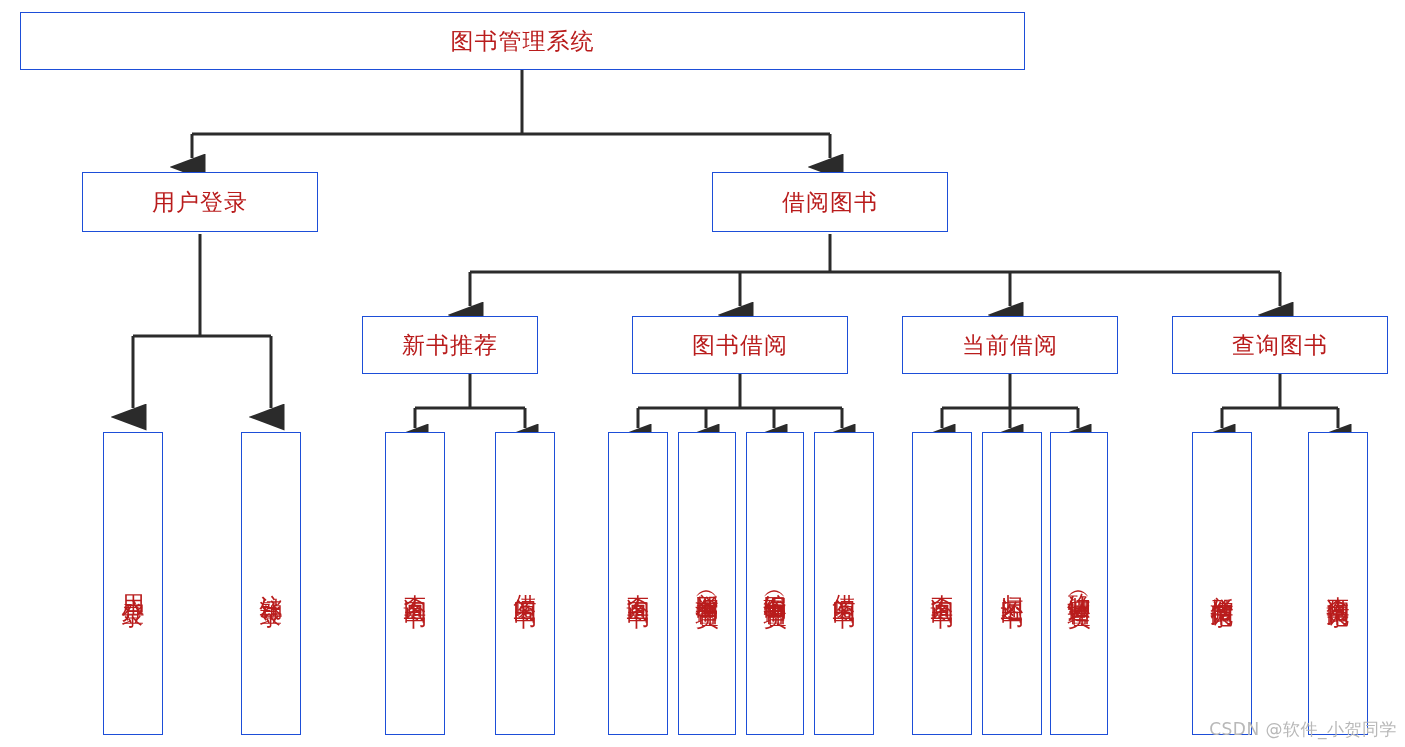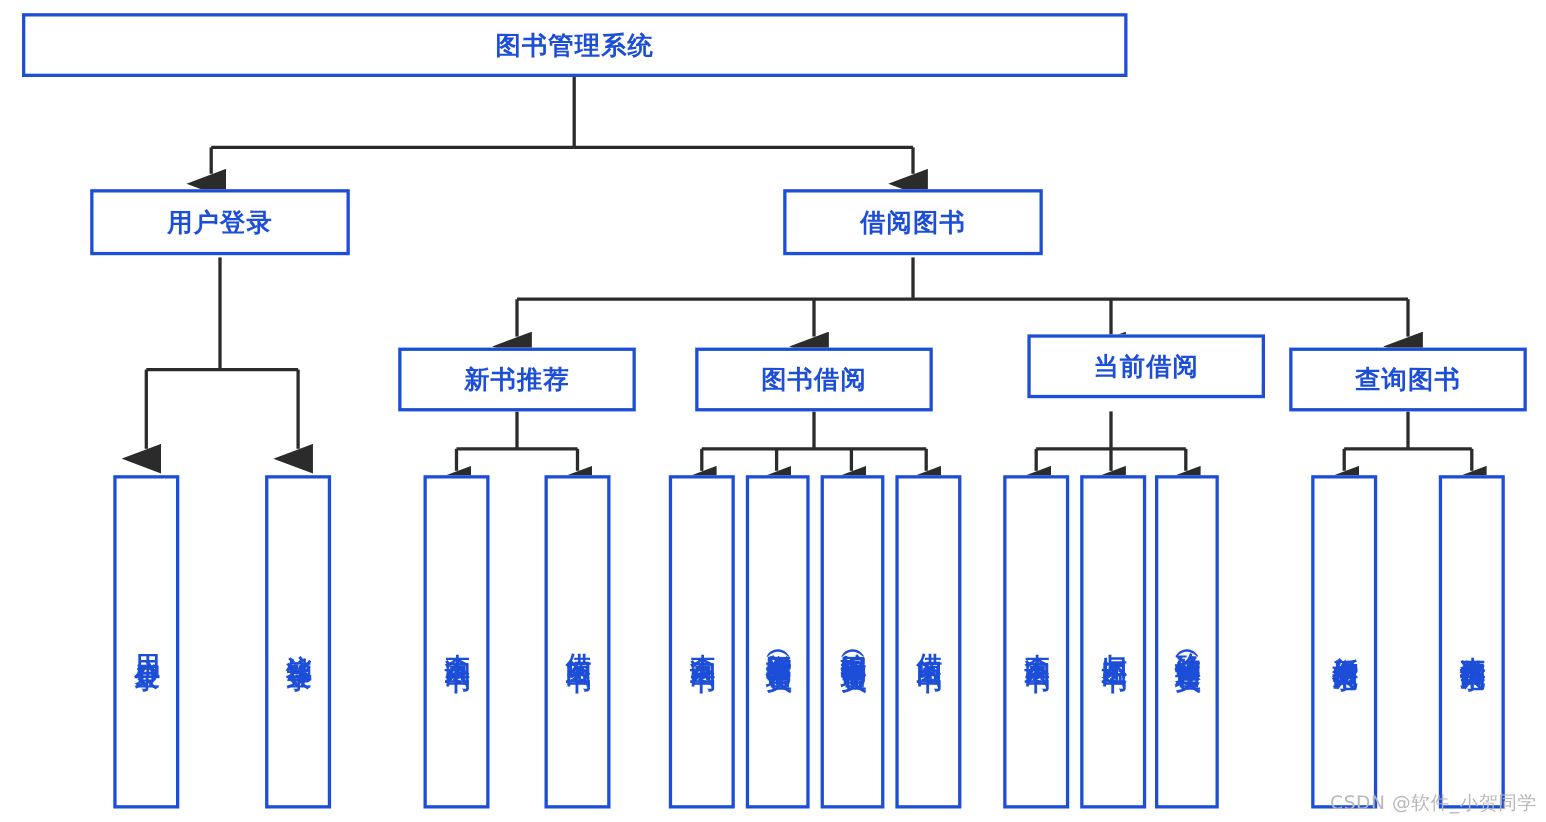--- a/index.html
+++ b/index.html
@@ -20,27 +20,26 @@
   #edges {
     position: absolute;
     left: 0;
     top: 0;
     width: 1405px;
     height: 747px;
   }
   .node {
     position: absolute;
     box-sizing: border-box;
-    border: 3px solid #1d4ed8;
+    border: 1px solid #1d4ed8;
     background: #ffffff;
     display: flex;
     align-items: center;
     justify-content: center;
-    color: #1d4ed8;
-    font-weight: bold;
+    color: #b91c1c;
   }
   .node-h {
     font-size: 23px;
     letter-spacing: 1px;
   }
   .node-v {
     writing-mode: vertical-rl;
     text-orientation: upright;
     font-size: 23px;
     letter-spacing: 4px;
@@ -127,29 +126,29 @@
   </div>
 
   <div class="node node-h" style="left:82px; top:172px; width:236px; height:60px;">
     <span>用户登录</span>
   </div>
 
   <div class="node node-h" style="left:712px; top:172px; width:236px; height:60px;">
     <span>借阅图书</span>
   </div>
 
-  <div class="node node-h" style="left:362px; top:316px; width:216px; height:58px;">
+  <div class="node node-h" style="left:362px; top:316px; width:176px; height:58px;">
     <span>新书推荐</span>
   </div>
 
   <div class="node node-h" style="left:632px; top:316px; width:216px; height:58px;">
     <span>图书借阅</span>
   </div>
 
-  <div class="node node-h" style="left:902px; top:304px; width:216px; height:58px;margin-left:32px;">
+  <div class="node node-h" style="left:902px; top:316px; width:216px; height:58px;">
     <span>当前借阅</span>
   </div>
 
   <div class="node node-h" style="left:1172px; top:316px; width:216px; height:58px;">
     <span>查询图书</span>
   </div>
 
   <div class="node node-v" style="left:103px; top:432px; width:60px; height:303px;">
     <span>用户登录</span>
   </div>

